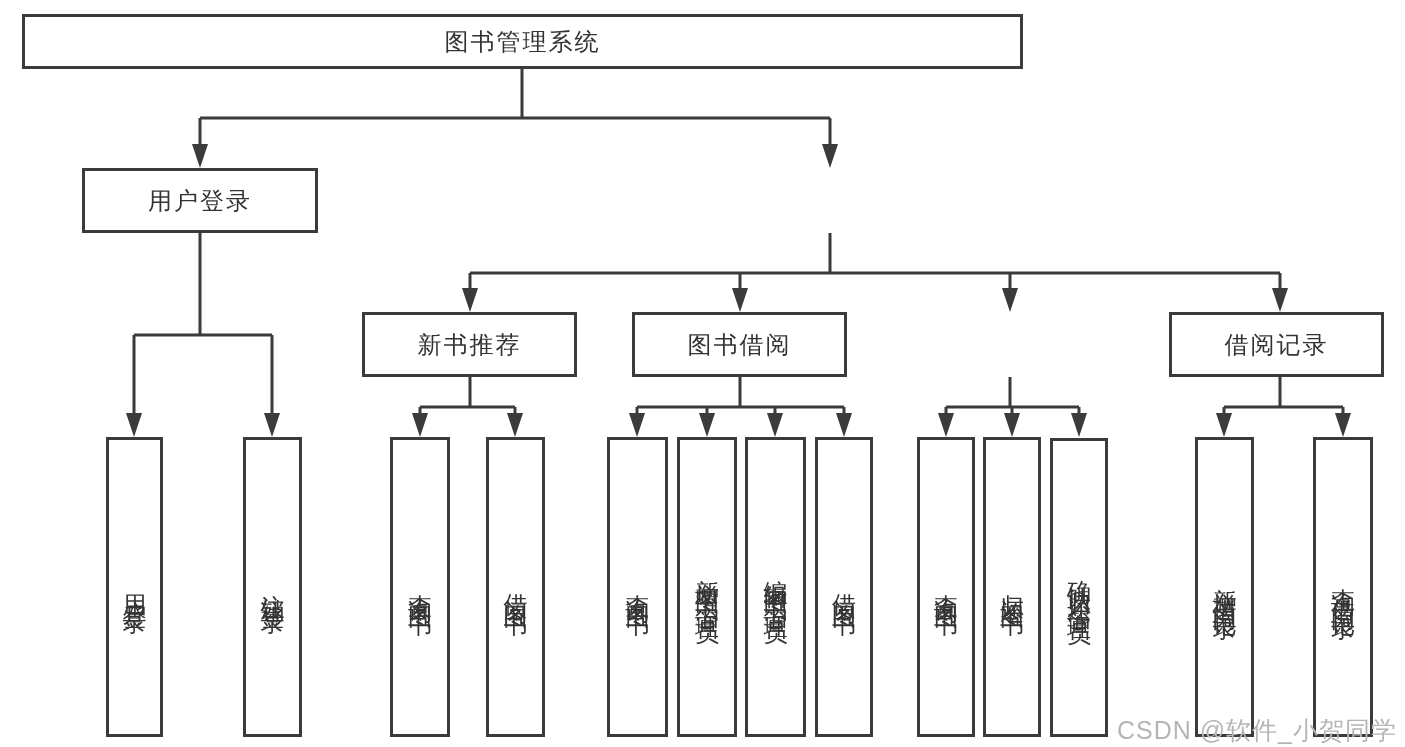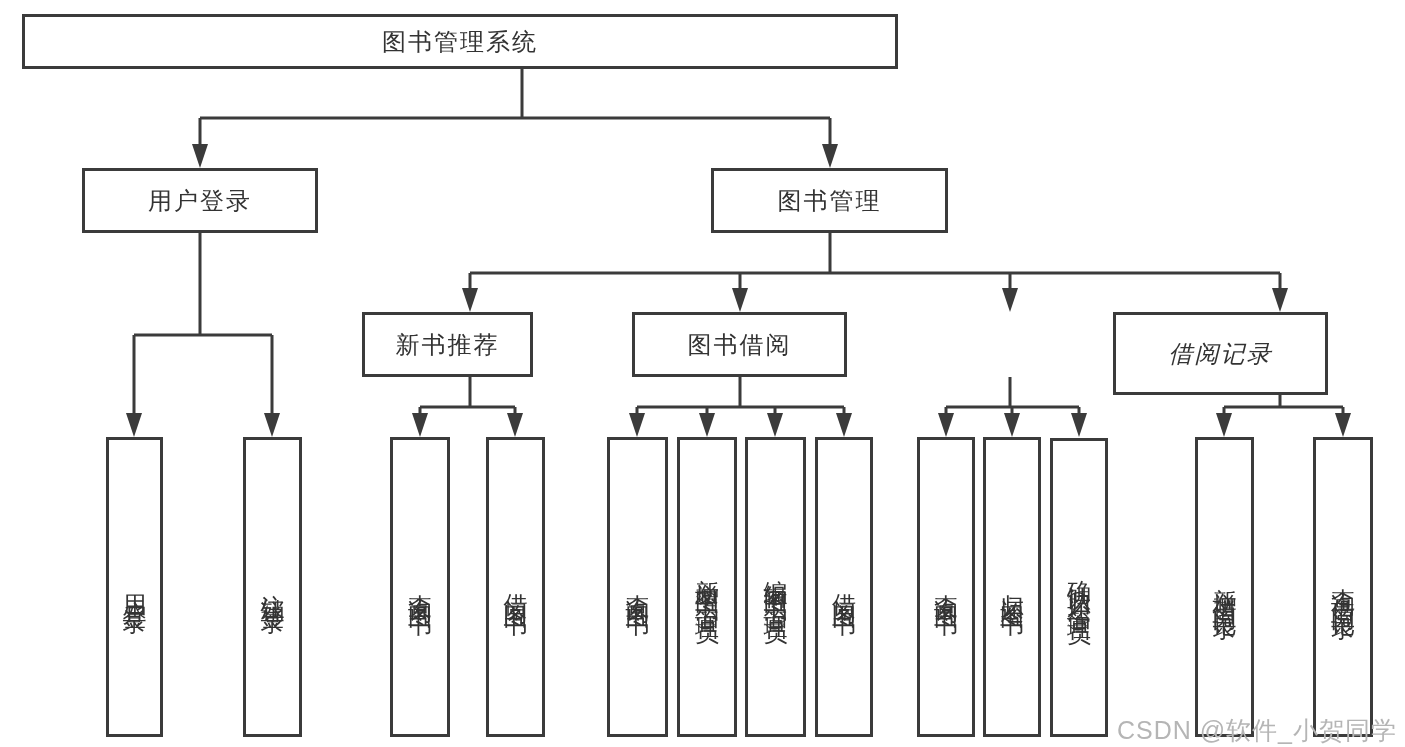--- a/index.html
+++ b/index.html
@@ -73,38 +73,35 @@
       <polygon points="767,413 783,413 775,437"></polygon>
       <polygon points="836,413 852,413 844,437"></polygon>
       <polygon points="938,413 954,413 946,437"></polygon>
       <polygon points="1004,413 1020,413 1012,437"></polygon>
       <polygon points="1071,413 1087,413 1079,437"></polygon>
       <polygon points="1216,413 1232,413 1224,437"></polygon>
       <polygon points="1335,413 1351,413 1343,437"></polygon>
     </g>
   </svg>
 
-  <div class="node" style="left:22px; top:14px; width:876px; height:55px;">
+  <div class="node" style="left:22px; top:14px; width:1001px; height:55px;">
     <span>图书管理系统</span>
   </div>
 
   <div class="node" style="left:82px; top:168px; width:236px; height:65px;">
     <span>用户登录</span>
   </div>
-  <div class="node" style="left:711px; top:168px; width:237px; height:65px;">
-    <span>图书管理</span>
-  </div>
 
-  <div class="node" style="left:362px; top:312px; width:171px; height:65px;">
+  <div class="node" style="left:362px; top:312px; width:215px; height:65px;">
     <span>新书推荐</span>
   </div>
   <div class="node" style="left:632px; top:312px; width:215px; height:65px;">
     <span>图书借阅</span>
   </div>
-  <div class="node" style="left:1113px; top:312px; width:215px; height:83px;font-style:italic;">
+  <div class="node" style="left:1169px; top:312px; width:215px; height:65px;">
     <span>借阅记录</span>
   </div>
 
   <div class="node vert" style="left:106px; top:437px; width:57px; height:300px;">
     <span>用户登录</span>
   </div>
   <div class="node vert" style="left:243px; top:437px; width:59px; height:300px;">
     <span>注销登录</span>
   </div>
 

